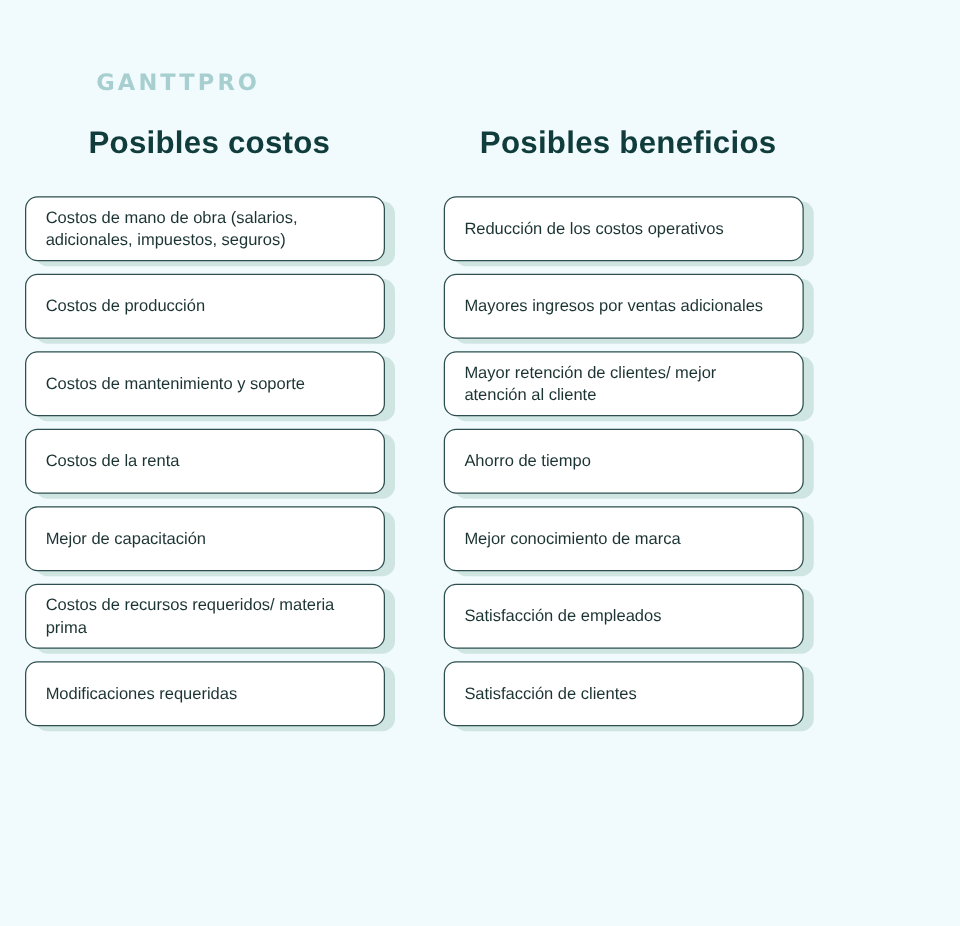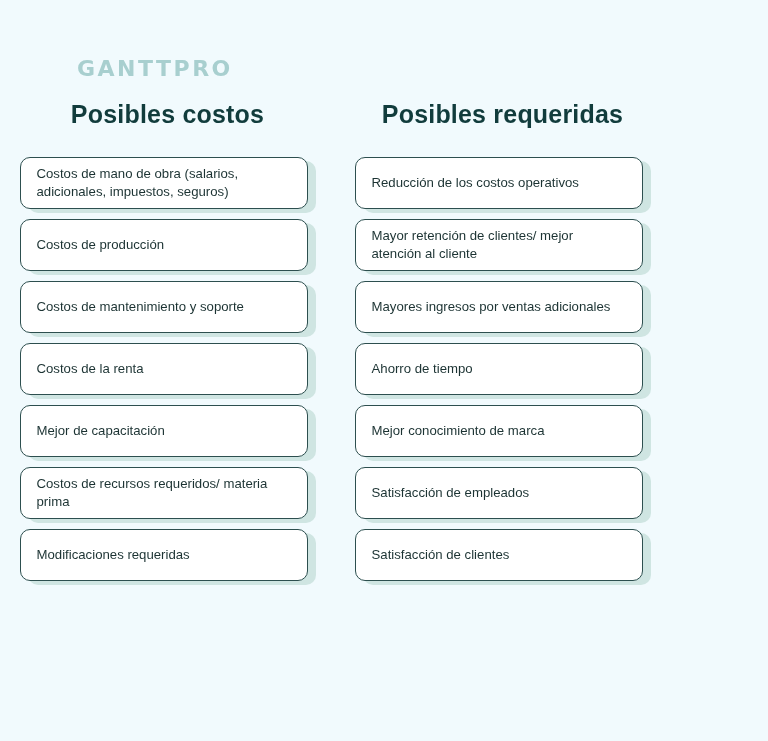--- a/index.html
+++ b/index.html
@@ -16,21 +16,21 @@
   .page {
     position: relative;
     width: 768px;
     height: 741px;
     box-sizing: border-box;
   }
   .logo {
     position: absolute;
     left: 77px;
     top: 56px;
-    font-size: 22px;
+    font-size: 18px;
     font-weight: bold;
     letter-spacing: 2.5px;
     color: #a8cfcf;
     font-family: "DejaVu Sans", sans-serif;
   }
   .columns {
     position: absolute;
     left: 0;
     top: 100px;
     width: 670px;
@@ -155,41 +155,41 @@
           <div class="card-shadow"></div>
           <div class="card">
             <span class="card-text">Modificaciones requeridas</span>
           </div>
         </div>
 
       </div>
     </div>
 
     <div class="column">
-      <div class="col-title">Posibles requeridas</div>
+      <div class="col-title">Posibles beneficios</div>
       <div class="cards">
 
         <div class="card-wrap">
           <div class="card-shadow"></div>
           <div class="card">
             <span class="card-text">Reducción de los costos operativos</span>
           </div>
         </div>
 
         <div class="card-wrap">
           <div class="card-shadow"></div>
           <div class="card">
+            <span class="card-text">Mayores ingresos por ventas adicionales</span>
+          </div>
+        </div>
+
+        <div class="card-wrap">
+          <div class="card-shadow"></div>
+          <div class="card">
             <span class="card-text">Mayor retención de clientes/ mejor atención al cliente</span>
-          </div>
-        </div>
-
-        <div class="card-wrap">
-          <div class="card-shadow"></div>
-          <div class="card">
-            <span class="card-text">Mayores ingresos por ventas adicionales</span>
           </div>
         </div>
 
 
         <div class="card-wrap">
           <div class="card-shadow"></div>
           <div class="card">
             <span class="card-text">Ahorro de tiempo</span>
           </div>
         </div>

